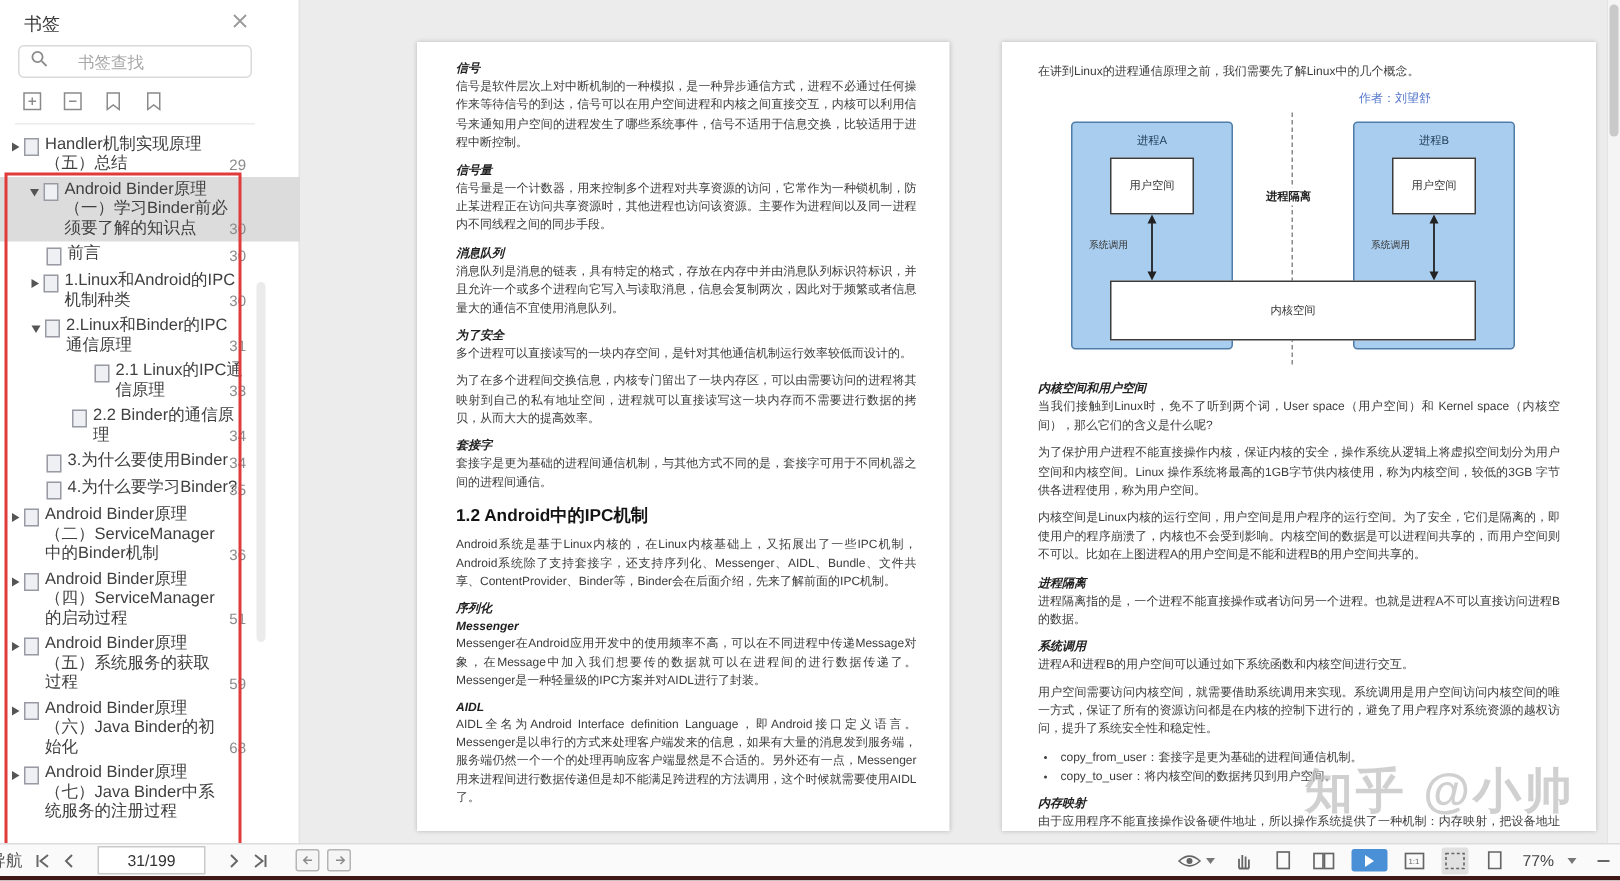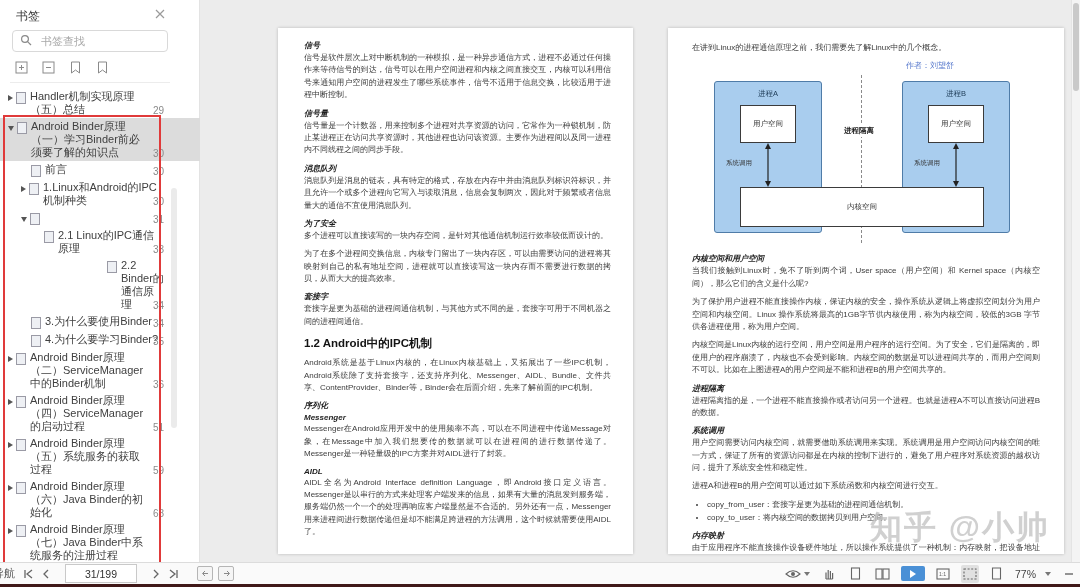--- a/index.html
+++ b/index.html
@@ -7,21 +7,21 @@
        font-family:"Liberation Sans","DejaVu Sans",sans-serif;color:#333;}
   #app{position:relative;width:1080px;height:587px;}
 
   
   #sidebar{position:absolute;left:0;top:0;width:200px;height:562px;background:#fff;
            border-right:1px solid #e3e3e3;box-sizing:border-box;}
   .sb-title{position:absolute;left:16px;top:8px;font-size:12px;color:#3a3a3a;}
   .sb-close{position:absolute;left:152px;top:6px;width:16px;height:16px;display:flex;
             align-items:center;justify-content:center;cursor:pointer;}
   .sb-search{position:absolute;left:12px;top:30px;width:156px;height:22px;border:1px solid #d9d9d9;
-             border-radius:4px;display:flex;align-items:center;gap:9px;padding:0 7px;box-sizing:border-box;}
+             border-radius:4px;display:flex;align-items:center;gap:20px;padding:0 7px;box-sizing:border-box;}
   .sb-search .ph{font-size:11px;color:#a8a8a8;}
   .sb-tools{position:absolute;left:12px;top:58px;display:flex;gap:9px;}
   .sb-tools .tbtn{width:18px;height:18px;display:flex;align-items:center;justify-content:center;cursor:pointer;}
   .sb-divider{position:absolute;left:10px;top:82px;width:160px;border-top:1px solid #ececec;}
   #bookmark-tree{position:absolute;left:0;top:88px;width:200px;bottom:0;overflow:hidden;}
   .bm-item{position:relative;display:flex;align-items:flex-start;padding:2px 36px 2px 8px;cursor:pointer;}
   .bm-item.selected{background:#dcdcdc;}
   .caret{display:inline-block;width:0;height:0;flex:none;margin-top:5px;margin-right:2px;}
   .caret.right{border-top:3.5px solid transparent;border-bottom:3.5px solid transparent;border-left:5px solid #555;}
   .caret.down{border-left:3.5px solid transparent;border-right:3.5px solid transparent;border-top:5px solid #555;margin-top:6px;}
@@ -136,50 +136,51 @@
     </div>
     <div class="sb-divider"></div>
     <div id="bookmark-tree">
       <div id="red-box" style="top: 27px; height: 468px;"></div>
     <div class="bm-item" style="padding-left: 8px;">
           <span class="caret right"></span>
           <span class="doc-icon"></span>
           <span class="bm-label">Handler机制实现原理（五）总结</span>
           <span class="bm-page">29</span>
         </div>
-        <div class="bm-item selected" style="padding-left: 8px;">
+        <div class="bm-item selected" style="padding-left: 20px;">
           <span class="caret down"></span>
           <span class="doc-icon"></span>
           <span class="bm-label">Android Binder原理（一）学习Binder前必须要了解的知识点</span>
           <span class="bm-page">30</span>
         </div>
         <div class="bm-item" style="padding-left: 21px;">
           <span class="caret none"></span>
           <span class="doc-icon"></span>
           <span class="bm-label">前言</span>
           <span class="bm-page">30</span>
         </div>
         <div class="bm-item" style="padding-left: 21px;">
           <span class="caret right"></span>
           <span class="doc-icon"></span>
           <span class="bm-label">1.Linux和Android的IPC机制种类</span>
           <span class="bm-page">30</span>
         </div>
         <div class="bm-item" style="padding-left: 21px;">
           <span class="caret down"></span>
           <span class="doc-icon"></span>
+          <span class="bm-label">2.Linux和Binder的IPC通信原理</span>
           <span class="bm-page">31</span>
         </div>
-        <div class="bm-item" style="padding-left: 34px;">
+        <div class="bm-item" style="padding-left: 53px;">
           <span class="caret none"></span>
           <span class="doc-icon"></span>
           <span class="bm-label">2.1 Linux的IPC通信原理</span>
           <span class="bm-page">33</span>
         </div>
-        <div class="bm-item" style="padding-left: 54px; margin-left: 43px;">
+        <div class="bm-item" style="padding-left: 38px;">
           <span class="caret none"></span>
           <span class="doc-icon"></span>
           <span class="bm-label">2.2 Binder的通信原理</span>
           <span class="bm-page">34</span>
         </div>
         <div class="bm-item" style="padding-left: 21px;">
           <span class="caret none"></span>
           <span class="doc-icon"></span>
           <span class="bm-label">3.为什么要使用Binder</span>
           <span class="bm-page">34</span>
@@ -279,22 +280,22 @@
       </div>
 
       <div>
           <div class="h3">内核空间和用户空间</div>
           <div class="p">当我们接触到Linux时，免不了听到两个词，User space（用户空间）和 Kernel space（内核空间），那么它们的含义是什么呢?</div>
           <div class="p">为了保护用户进程不能直接操作内核，保证内核的安全，操作系统从逻辑上将虚拟空间划分为用户空间和内核空间。Linux 操作系统将最高的1GB字节供内核使用，称为内核空间，较低的3GB 字节供各进程使用，称为用户空间。</div>
           <div class="p">内核空间是Linux内核的运行空间，用户空间是用户程序的运行空间。为了安全，它们是隔离的，即使用户的程序崩溃了，内核也不会受到影响。内核空间的数据是可以进程间共享的，而用户空间则不可以。比如在上图进程A的用户空间是不能和进程B的用户空间共享的。</div>
           <div class="h3">进程隔离</div>
           <div class="p">进程隔离指的是，一个进程不能直接操作或者访问另一个进程。也就是进程A不可以直接访问进程B的数据。</div>
           <div class="h3">系统调用</div>
+          <div class="p">进程A和进程B的用户空间可以通过如下系统函数和内核空间进行交互。</div>
           <div class="p">用户空间需要访问内核空间，就需要借助系统调用来实现。系统调用是用户空间访问内核空间的唯一方式，保证了所有的资源访问都是在内核的控制下进行的，避免了用户程序对系统资源的越权访问，提升了系统安全性和稳定性。</div>
-          <div class="p">进程A和进程B的用户空间可以通过如下系统函数和内核空间进行交互。</div>
           <ul>
             <li>copy_from_user：套接字是更为基础的进程间通信机制。</li>
             <li>copy_to_user：将内核空间的数据拷贝到用户空间。</li>
           </ul>
           <div class="h3">内存映射</div>
           <div class="p">由于应用程序不能直接操作设备硬件地址，所以操作系统提供了一种机制：内存映射，把设备地址映射到进程虚拟内存区。</div>
         </div>
       <div id="watermark">知乎 @小帅</div>
     </div>
 

